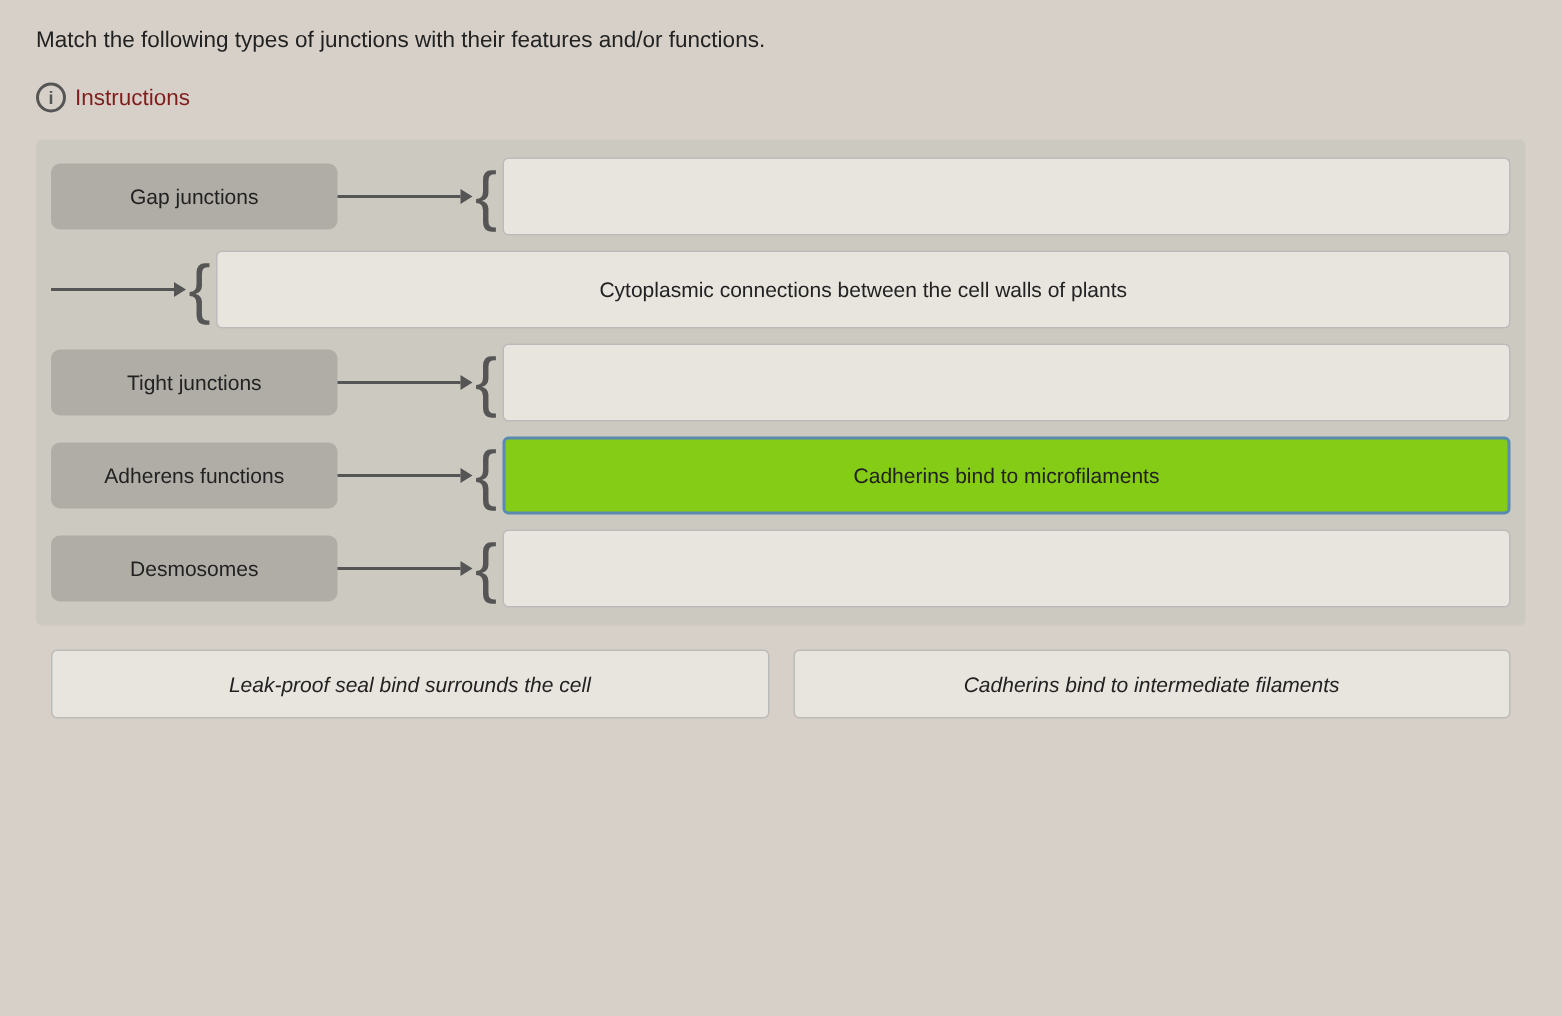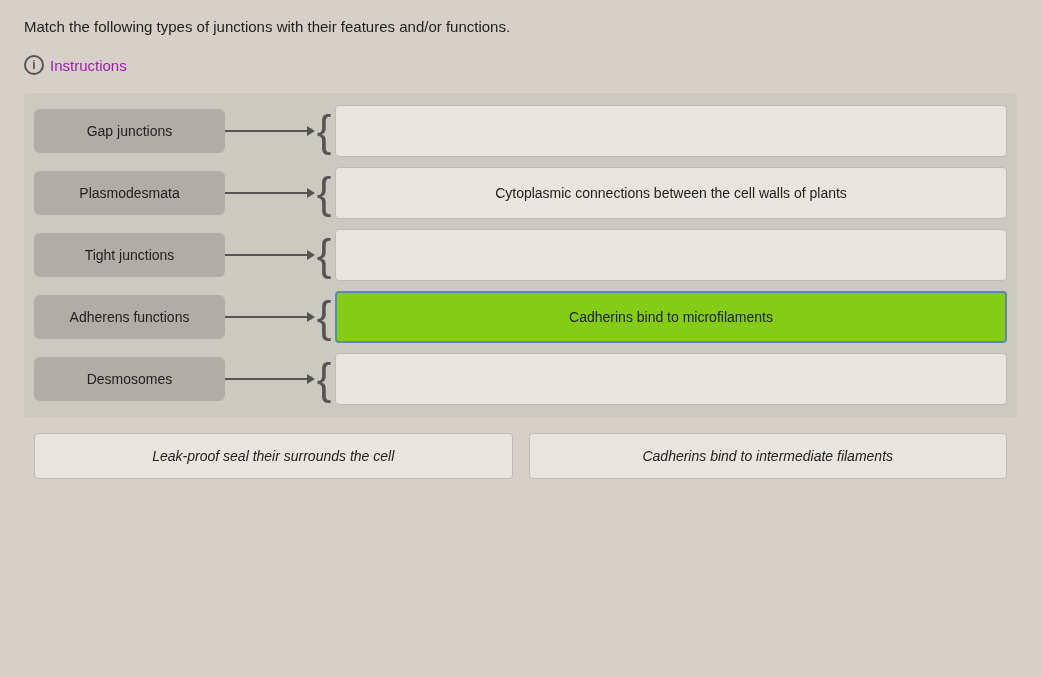--- a/index.html
+++ b/index.html
@@ -36,21 +36,21 @@
       align-items: center;
       justify-content: center;
       font-size: 12px;
       font-weight: bold;
       color: #555;
       flex-shrink: 0;
     }
 
     .instructions-label {
       font-size: 15px;
-      color: #a21caf;
+      color: #7f1d1d;
     }
 
     .matching-area {
       display: flex;
       flex-direction: column;
       gap: 10px;
       background: #ccc9c0;
       padding: 12px 10px;
       border-radius: 4px;
     }
@@ -169,21 +169,20 @@
     <div class="left-label">Gap junctions</div>
     <div class="connector-area">
       <div class="line-segment"></div>
       <div class="arrow-tip"></div>
     </div>
     <div class="brace-connector">{</div>
     <div class="right-box empty"></div>
   </div>
 
   <div class="match-row">
-    <div class="left-label">Plasmodesmata</div>
     <div class="connector-area">
       <div class="line-segment"></div>
       <div class="arrow-tip"></div>
     </div>
     <div class="brace-connector">{</div>
     <div class="right-box">Cytoplasmic connections between the cell walls of plants</div>
   </div>
 
   <div class="match-row">
     <div class="left-label">Tight junctions</div>
@@ -210,15 +209,15 @@
     <div class="connector-area">
       <div class="line-segment"></div>
       <div class="arrow-tip"></div>
     </div>
     <div class="brace-connector">{</div>
     <div class="right-box empty"></div>
   </div>
 </div>
 
 <div class="answer-bank">
-  <div class="answer-card">Leak-proof seal their surrounds the cell</div>
+  <div class="answer-card">Leak-proof seal bind surrounds the cell</div>
   <div class="answer-card">Cadherins bind to intermediate filaments</div>
 </div>
 
 </body></html>

